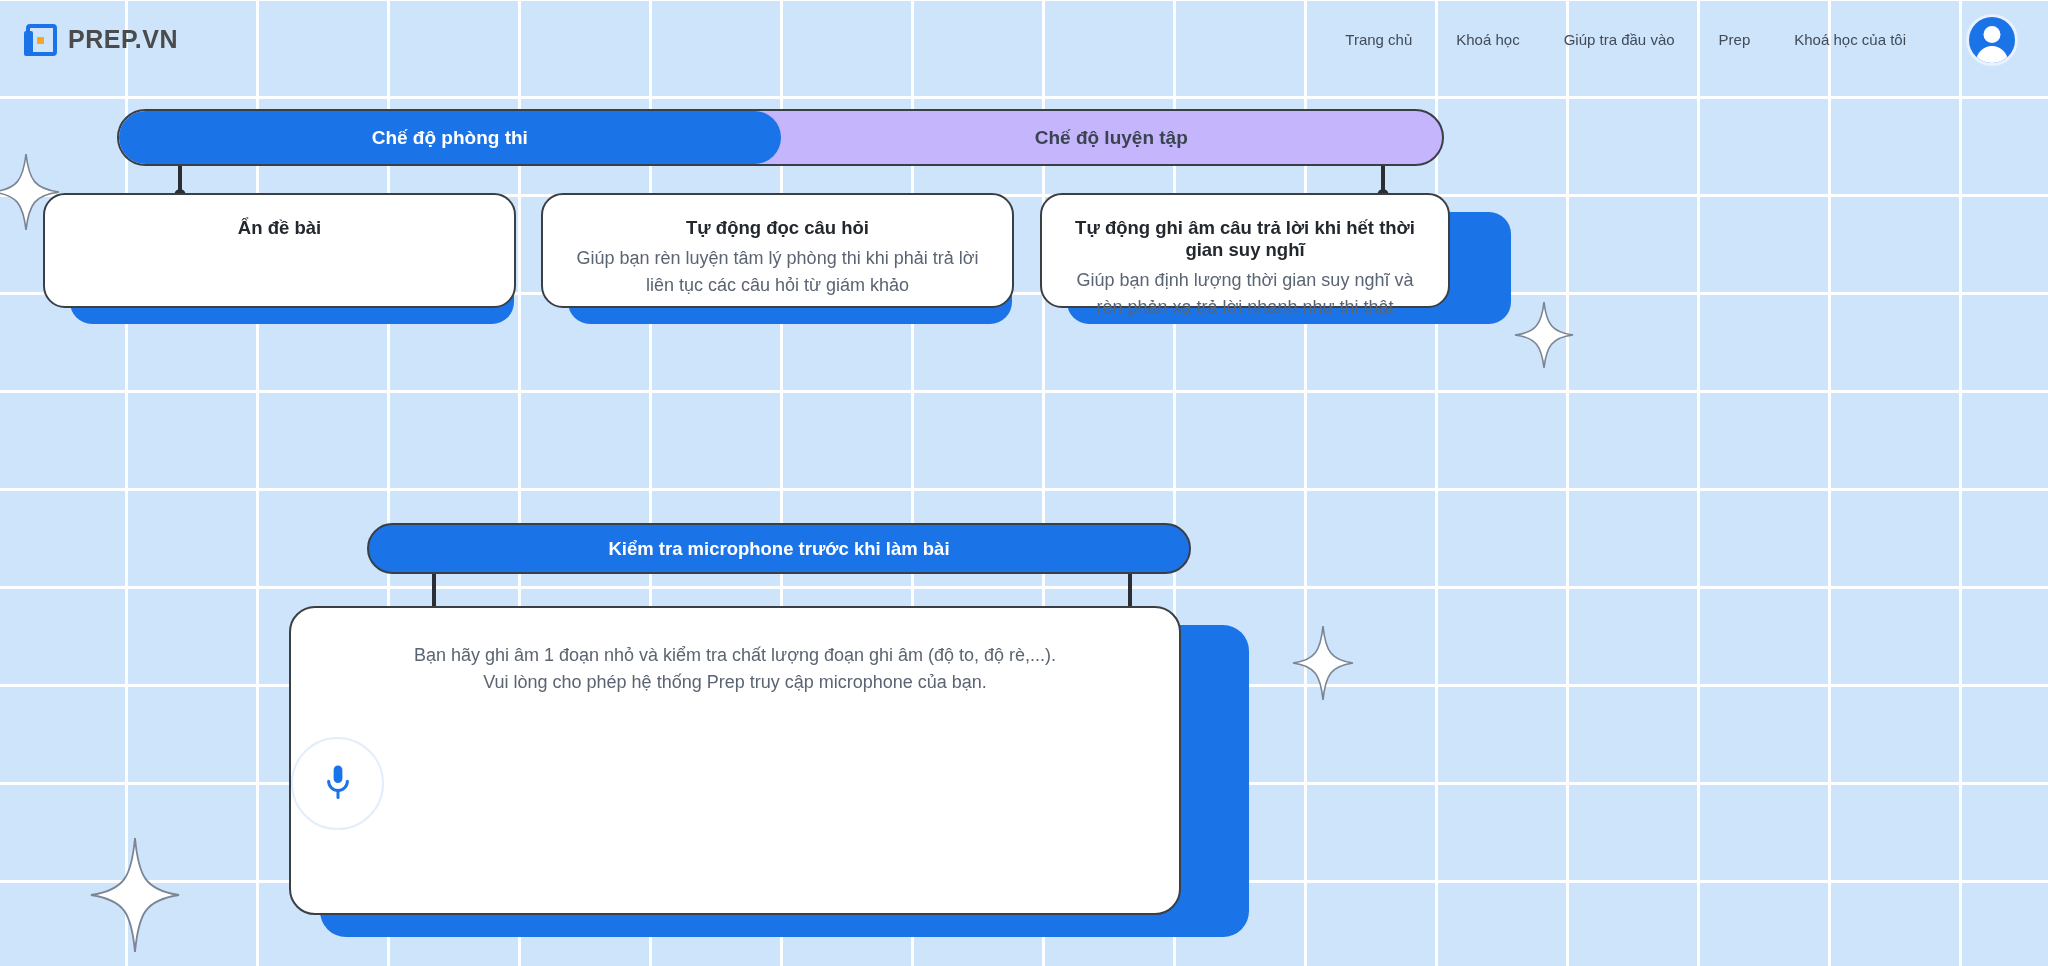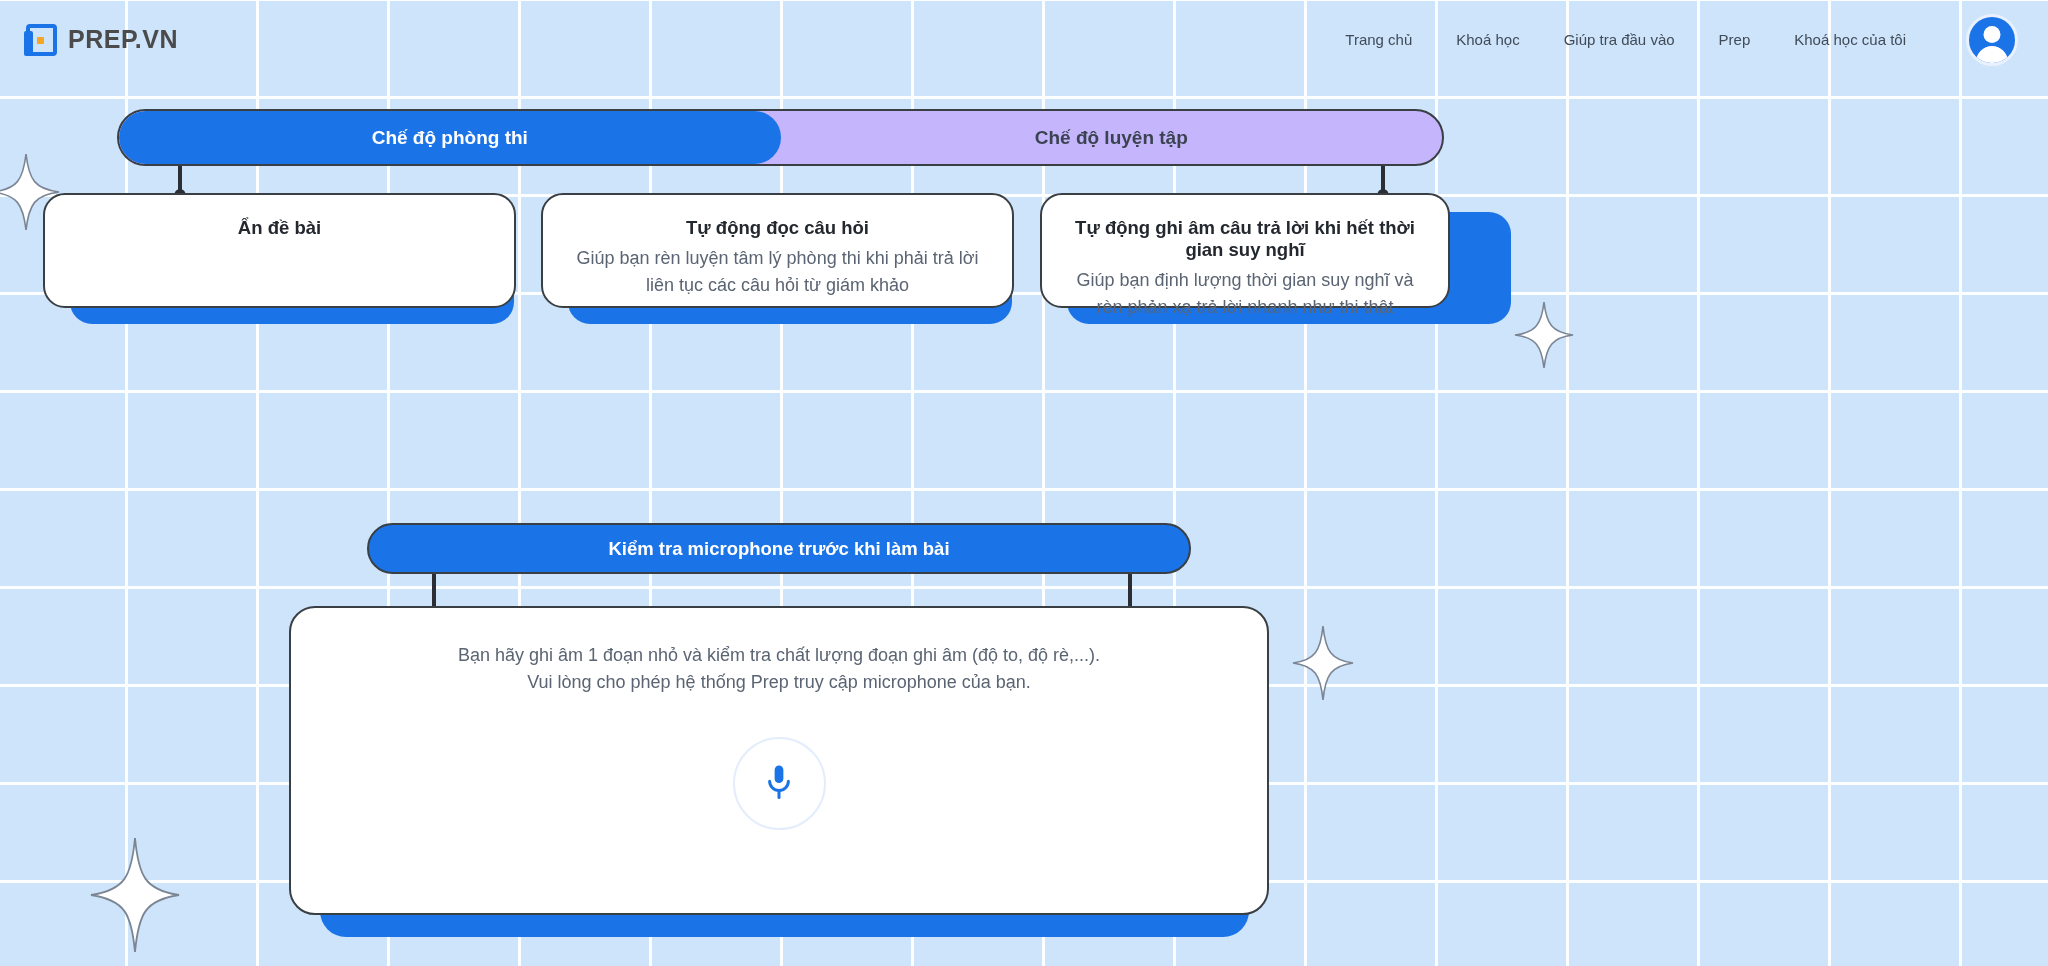--- a/index.html
+++ b/index.html
@@ -231,29 +231,28 @@
     width: 929px;
     height: 312px;
     background: #1b73e8;
     border-radius: 26px;
     z-index: 6;
   }
   #mic-panel {
     position: absolute;
     left: 289px;
     top: 606px;
-    width: 980px;
+    width: 892px;
     height: 309px;
     background: #ffffff;
     border: 2.5px solid #3a3f44;
     border-radius: 26px;
     z-index: 8;
     display: flex;
     flex-direction: column;
-    align-items: center;
     padding-top: 34px;
   }
   .mic-line {
     font-size: 18px;
     color: #5a6472;
     line-height: 1.52;
     text-align: center;
   }
   #mic-button {
     margin-top: 40px;

